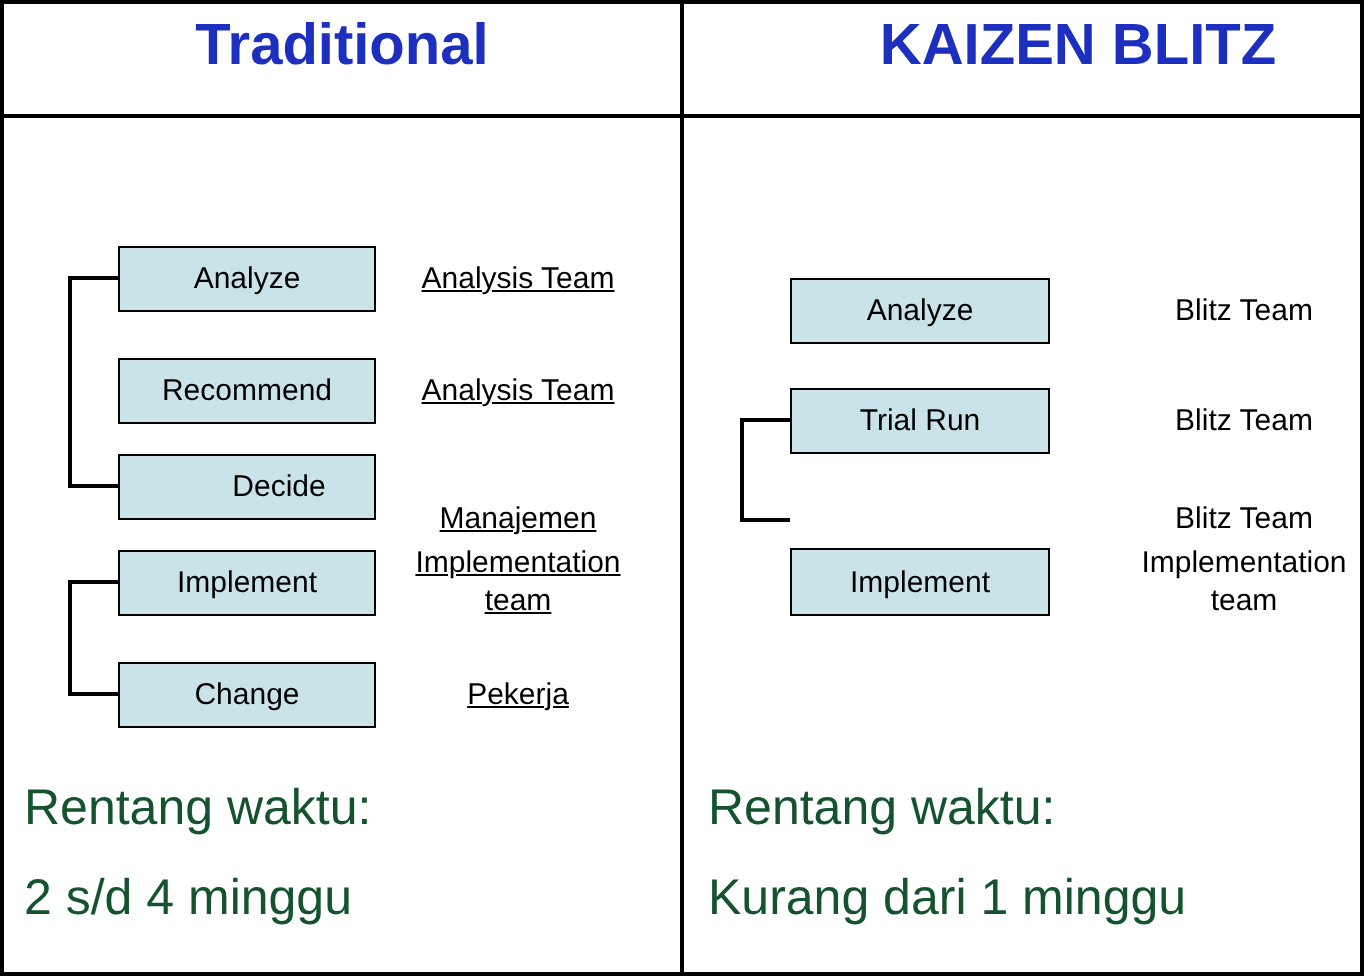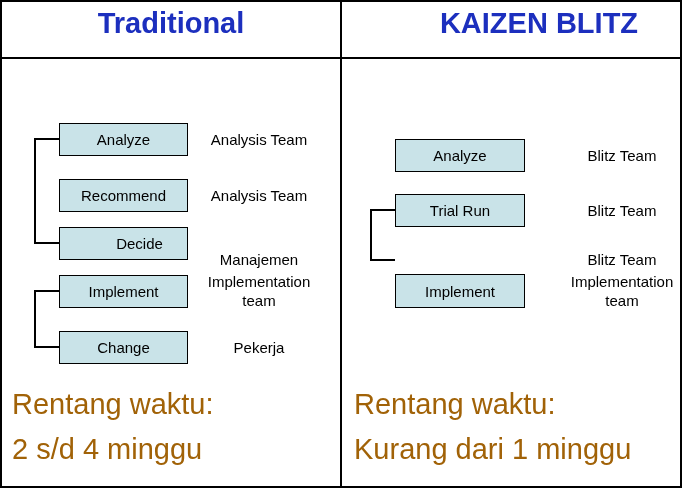--- a/index.html
+++ b/index.html
@@ -64,37 +64,37 @@
   .rbox { left: 393px; width: 130px; }
 
   .side-label {
     position: absolute;
     width: 130px;
     text-align: center;
     font-size: 15px;
     line-height: 19px;
     color: #000000;
   }
-  .llabel { left: 192px; }
+  .llabel { left: 192px; text-decoration: underline; }
   .rlabel { left: 555px; }
 
   .bracket {
     position: absolute;
     box-sizing: border-box;
     border-left: 2px solid #000000;
     border-top: 2px solid #000000;
     border-bottom: 2px solid #000000;
   }
 
   .timespan {
     position: absolute;
     top: 380px;
-    font-size: 29px;
+    font-size: 25px;
     line-height: 45px;
-    color: #a16207;
+    color: #14532d;
     white-space: nowrap;
   }
   .timespan-left  { left: 10px; }
   .timespan-right { left: 352px; }
   .timespan span { display: block; }
 </style>
 </head>
 <body>
 
 <div class="slide">

